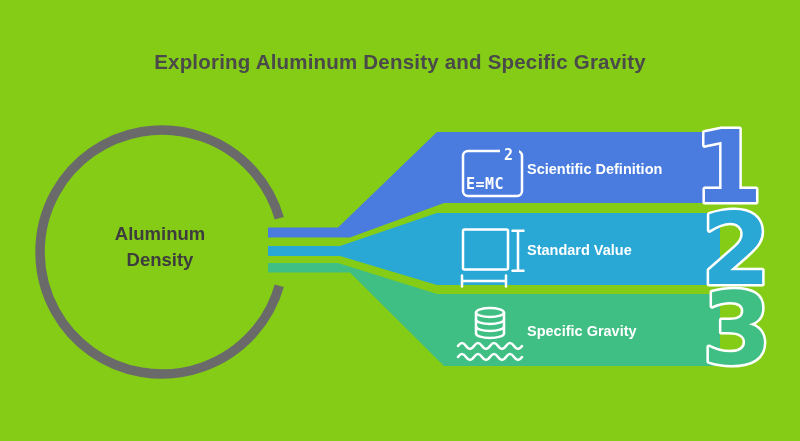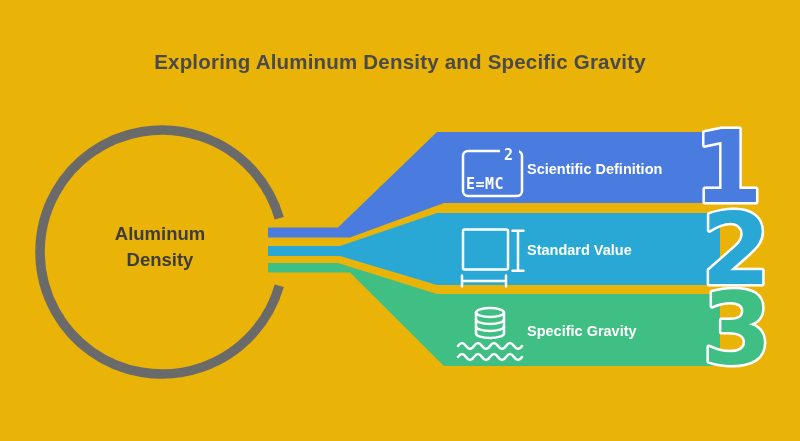--- a/index.html
+++ b/index.html
@@ -1,16 +1,16 @@
 <!DOCTYPE html>
 <html><head>
 <meta charset="utf-8">
 <style>
   html,body{margin:0;padding:0;background:#fff;}
-  .canvas{position:relative;width:800px;height:441px;background:#eab308;overflow:hidden;
+  .canvas{position:relative;width:800px;height:441px;background:#84cc16;overflow:hidden;
           font-family:"Liberation Sans",sans-serif;}
   .title{position:absolute;left:0;right:0;top:50px;text-align:center;
          font-size:20.5px;font-weight:700;color:#4a4a4a;letter-spacing:.2px;}
   svg text{font-family:"Liberation Sans",sans-serif;}
   .banner-label{font-size:14.5px;font-weight:700;fill:#ffffff;}
   .center-label{font-size:18.5px;font-weight:700;fill:#3d3d3d;}
   .big-number{font-family:"DejaVu Sans",sans-serif;font-size:100px;font-weight:700;
               paint-order:stroke;stroke:#ffffff;stroke-width:5px;stroke-linejoin:round;}
   .formula{font-family:"DejaVu Sans Mono",monospace;font-weight:700;fill:#ffffff;}
   .icon-stroke{fill:none;stroke:#ffffff;stroke-width:2.5;stroke-linecap:round;stroke-linejoin:round;}

